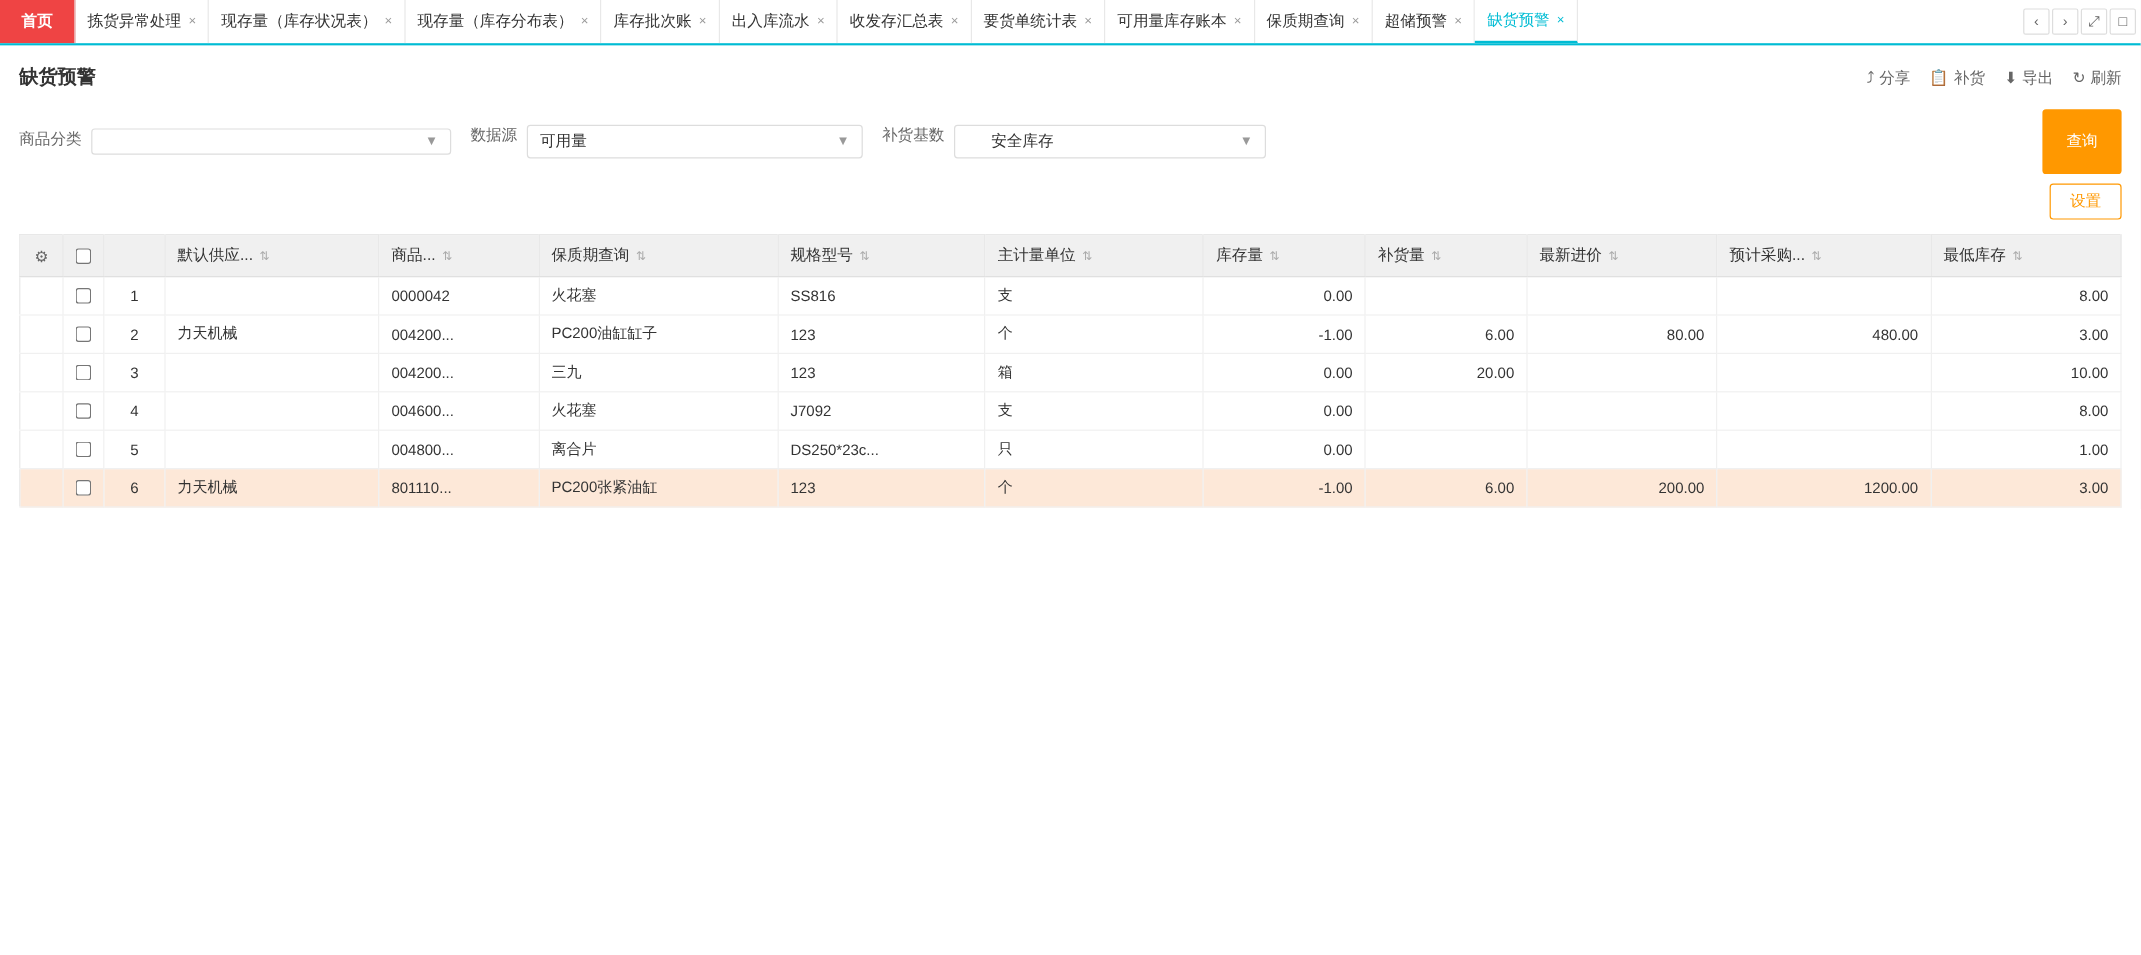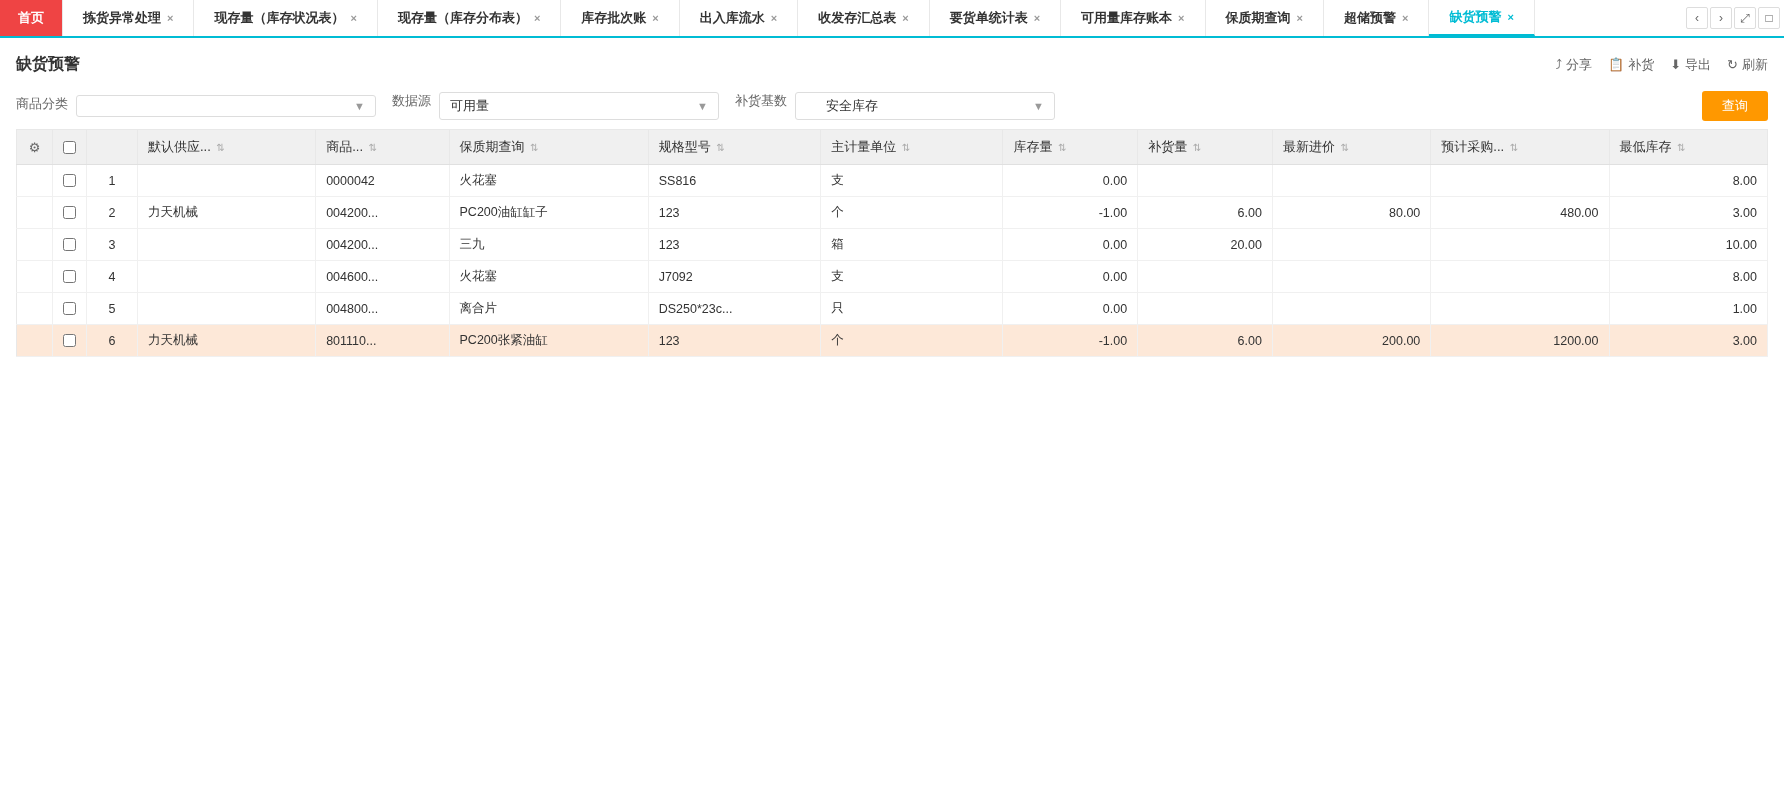--- a/index.html
+++ b/index.html
@@ -10,29 +10,28 @@
       display: flex;
       align-items: center;
       background: #fff;
       border-bottom: 2px solid #00bcd4;
       height: 38px;
       overflow: hidden;
     }
     .tab-item {
       display: flex;
       align-items: center;
-      padding: 0 20px;
+      padding: 0 10px;
       height: 100%;
       white-space: nowrap;
       cursor: pointer;
       border-right: 1px solid #e8e8e8;
       color: #333;
       font-size: 12.5px;
       flex-shrink: 0;
-      font-weight: bold;
     }
     .tab-item.home {
       background: #ef4444;
       color: #fff;
       font-weight: bold;
       padding: 0 18px;
     }
     .tab-item.active {
       background: #fff;
       color: #00bcd4;
@@ -135,21 +134,21 @@
       margin-left: auto;
       display: flex;
       align-items: center;
       gap: 8px;
     }
     .btn-query {
       background: #ff9800;
       color: #fff;
       border: none;
       border-radius: 3px;
-      padding: 6px 20px;
+      padding: 18px 20px;
       cursor: pointer;
       font-size: 13px;
     }
     .btn-setting {
       background: #fff;
       color: #ff9800;
       border: 1px solid #ff9800;
       border-radius: 3px;
       padding: 5px 16px;
       cursor: pointer;
@@ -319,20 +318,23 @@
         <span class="value-text">安全库存</span>
         <span class="arrow">▼</span>
       </div>
     </div>
 
     <div class="filter-right">
       <button class="btn-query">查询</button>
     </div>
   </div>
 
+  <div style="display:flex; justify-content:flex-end; margin-bottom:12px;">
+    <button class="btn-setting">设置</button>
+  </div>
 
   <table class="data-table">
     <thead>
       <tr>
         <th class="th-gear">
           <div class="gear-icon-cell">
             <span>⚙</span>
           </div>
         </th>
         <th class="th-checkbox">

